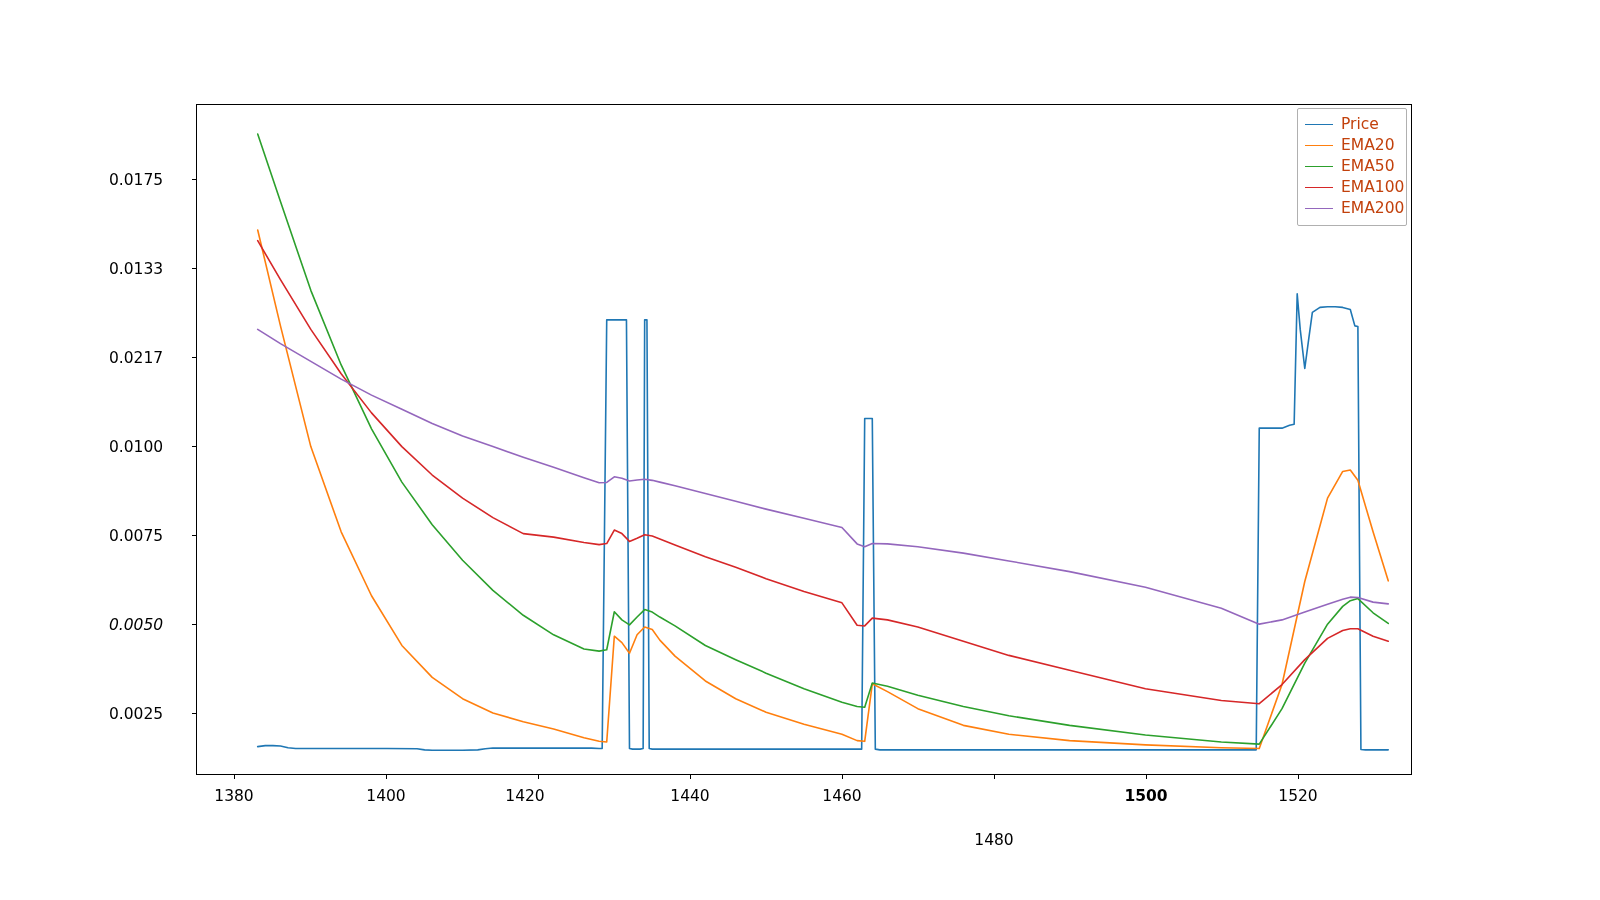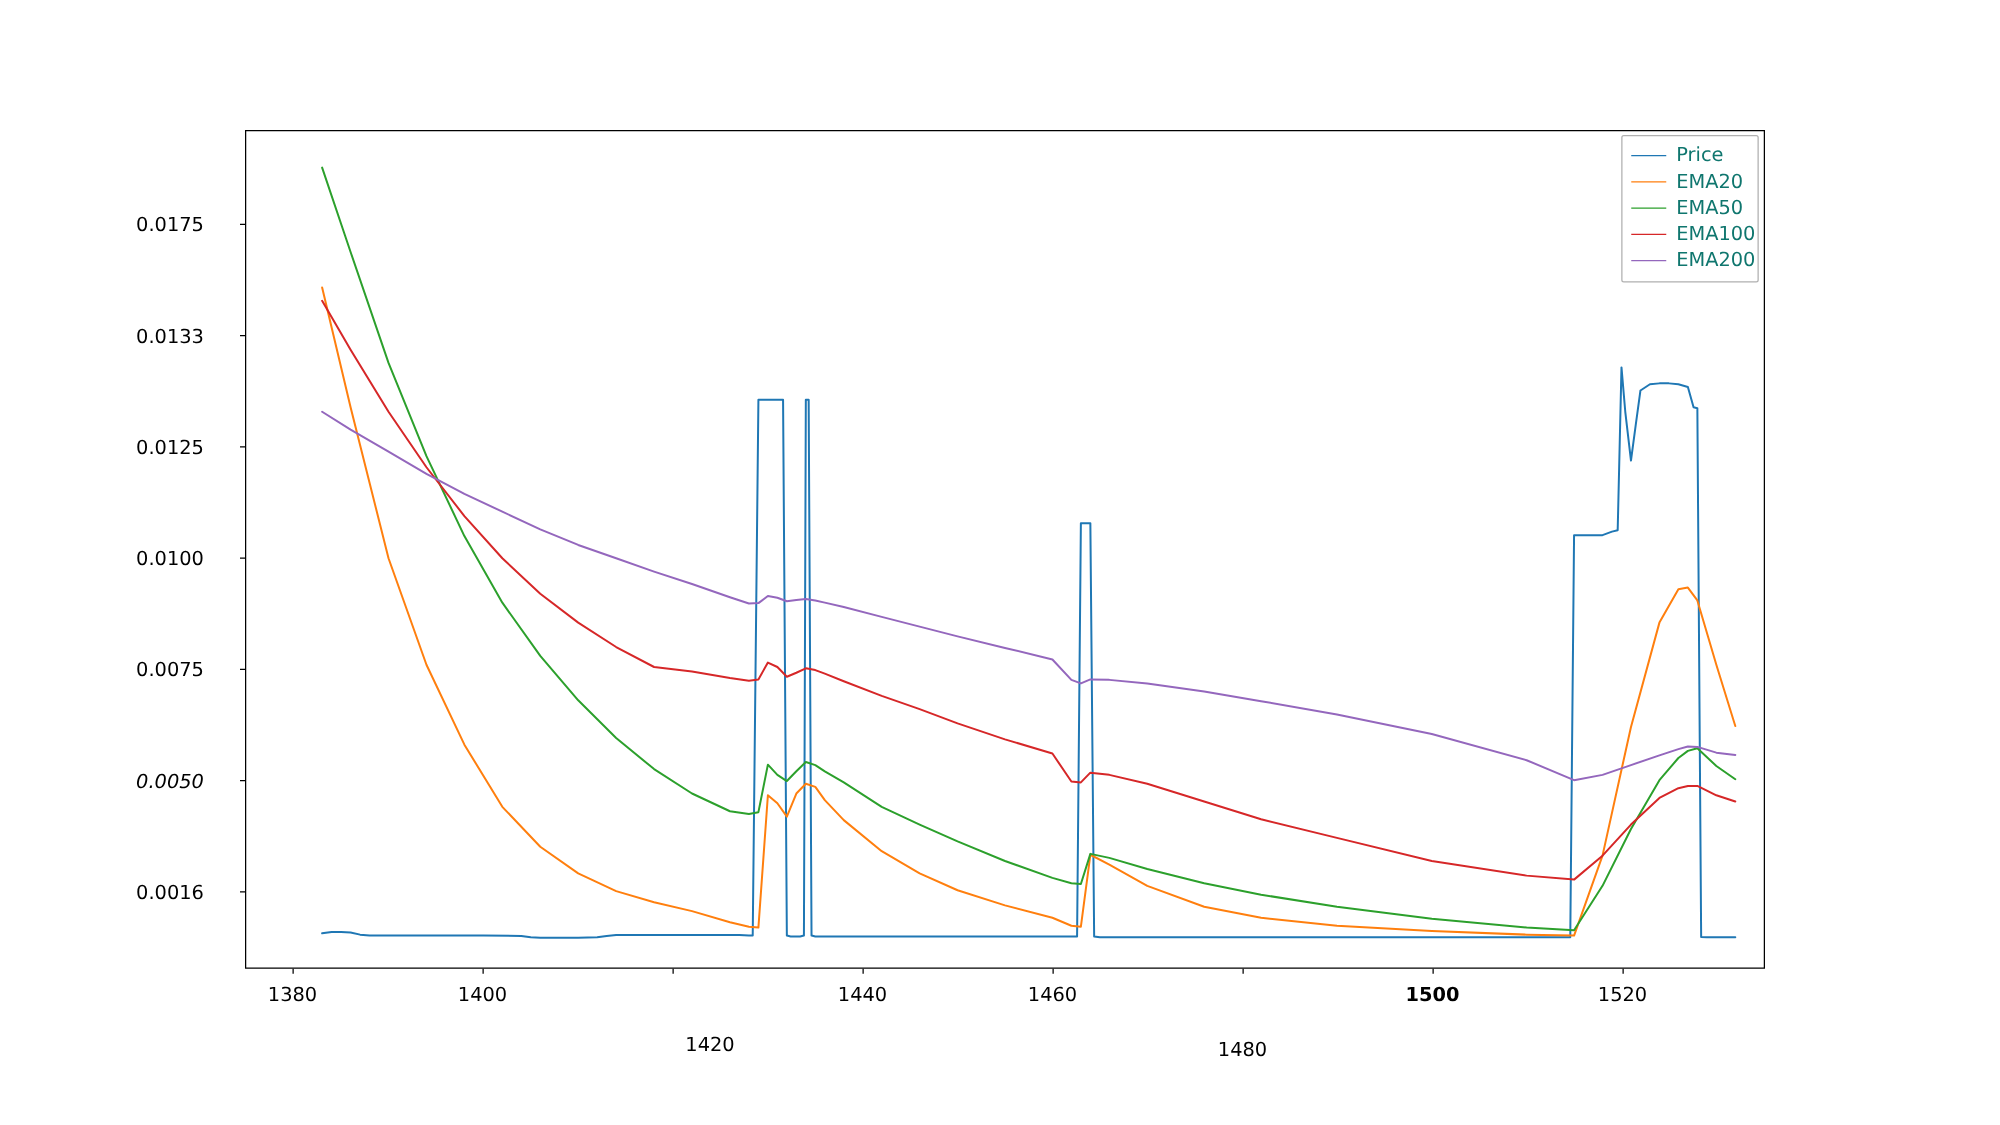--- a/index.html
+++ b/index.html
@@ -36,60 +36,60 @@
     left:1297px; top:108px;
     width:110px;
     border:0.9px solid #b0b0b0;
     background:rgba(255,255,255,0.9);
     border-radius:2px;
     padding:5px 7px 6px 7px;
     box-sizing:border-box;
   }
   .legend-row{display:flex;align-items:center;height:21px;}
   .legend-swatch{width:28px;height:0;border-top-width:1.8px;border-top-style:solid;margin-right:8px;flex:0 0 auto;}
-  .legend-text{font-size:15.5px;color:#0f766e;font-family:"DejaVu Sans", sans-serif;line-height:1;}
+  .legend-text{font-size:15.5px;color:#c2410c;font-family:"DejaVu Sans", sans-serif;line-height:1;}
 </style>
 </head>
 <body>
 
 <div id="figure">
 
   <div id="plot-area">
     <svg id="plot-svg" viewBox="0 0 1216 671" preserveAspectRatio="none">
         <path d="M60.80 643.58 L68.40 642.51 L76.00 642.51 L83.60 642.86 L91.20 644.64 L98.80 645.36 L129.20 645.36 L159.60 645.36 L190.00 645.36 L220.40 645.71 L228.00 646.78 L235.60 647.14 L250.80 647.14 L266.00 647.14 L281.20 646.78 L288.80 645.71 L296.40 645.00 L311.60 645.00 L342.00 645.00 L372.40 645.00 L395.20 645.00 L402.80 645.36 L405.84 645.36 L410.40 215.48 L418.00 215.48 L425.60 215.48 L430.16 215.48 L433.20 645.36 L436.24 646.07 L440.80 646.07 L443.84 646.07 L446.88 645.36 L448.40 215.48 L450.68 215.48 L452.96 645.36 L456.00 646.07 L463.60 646.07 L494.00 646.07 L532.00 646.07 L570.00 646.07 L608.00 646.07 L646.00 646.07 L661.20 646.07 L665.76 646.07 L668.80 314.49 L676.40 314.49 L679.44 646.07 L684.00 646.78 L722.00 646.78 L798.00 646.78 L874.00 646.78 L950.00 646.78 L1026.00 646.78 L1056.40 646.78 L1060.96 646.78 L1064.00 324.10 L1086.80 324.10 L1094.40 321.25 L1098.96 320.19 L1102.00 189.48 L1105.04 225.09 L1109.60 264.27 L1113.40 235.78 L1117.20 208.00 L1124.80 203.01 L1132.40 202.30 L1140.00 202.30 L1147.60 203.01 L1155.20 205.15 L1159.76 221.53 L1162.80 222.24 L1165.84 646.43 L1170.40 646.78 L1193.20 646.78" fill="none" stroke="#1f77b4" stroke-width="1.6" stroke-linejoin="round" stroke-linecap="round" vector-effect="non-scaling-stroke"></path>
         <path d="M60.80 125.37 L83.60 221.53 L114.00 342.62 L144.40 428.10 L174.80 492.21 L205.20 542.07 L235.60 574.13 L266.00 595.49 L296.40 609.74 L326.80 618.64 L357.20 625.77 L387.60 634.67 L402.80 638.23 L410.40 638.95 L418.00 532.81 L425.60 539.22 L433.20 549.91 L440.80 531.39 L448.40 523.55 L456.00 526.04 L463.60 536.73 L478.80 552.76 L509.20 577.69 L539.60 595.49 L570.00 609.03 L608.00 621.14 L646.00 631.11 L661.20 637.52 L668.80 638.23 L676.40 580.54 L691.60 588.37 L722.00 605.47 L767.60 622.21 L813.20 631.11 L874.00 637.52 L950.00 641.80 L1026.00 644.64 L1064.00 645.36 L1086.80 581.25 L1109.60 477.96 L1132.40 394.27 L1147.60 367.55 L1155.20 366.13 L1162.80 376.46 L1178.00 428.10 L1193.20 477.25" fill="none" stroke="#ff7f0e" stroke-width="1.6" stroke-linejoin="round" stroke-linecap="round" vector-effect="non-scaling-stroke"></path>
         <path d="M60.80 29.20 L83.60 96.87 L114.00 185.91 L144.40 260.71 L174.80 324.82 L205.20 378.24 L235.60 420.98 L266.00 456.59 L296.40 486.87 L326.80 511.80 L357.20 531.39 L387.60 545.63 L402.80 547.77 L410.40 546.35 L418.00 508.24 L425.60 516.43 L433.20 521.41 L440.80 513.58 L448.40 506.10 L456.00 508.59 L463.60 513.58 L478.80 522.48 L509.20 542.07 L539.60 556.32 L570.00 569.85 L608.00 585.52 L646.00 599.06 L661.20 603.33 L668.80 604.04 L676.40 579.82 L691.60 583.03 L722.00 591.93 L767.60 603.33 L813.20 612.59 L874.00 622.21 L950.00 631.82 L1026.00 638.95 L1064.00 641.08 L1086.80 605.47 L1109.60 559.88 L1132.40 520.70 L1147.60 502.89 L1155.20 497.20 L1162.80 495.06 L1178.00 509.30 L1193.20 519.99" fill="none" stroke="#2ca02c" stroke-width="1.6" stroke-linejoin="round" stroke-linecap="round" vector-effect="non-scaling-stroke"></path>
         <path d="M60.80 136.05 L83.60 175.23 L114.00 225.09 L144.40 269.61 L174.80 308.79 L205.20 342.62 L235.60 371.12 L266.00 394.27 L296.40 413.85 L326.80 429.88 L357.20 433.44 L387.60 438.79 L402.80 440.92 L410.40 439.85 L418.00 426.32 L425.60 429.88 L433.20 437.72 L440.80 434.51 L448.40 430.95 L456.00 432.37 L463.60 435.22 L478.80 441.28 L509.20 453.03 L539.60 463.72 L570.00 475.11 L608.00 487.94 L646.00 499.33 L661.20 521.77 L668.80 522.48 L676.40 514.65 L691.60 516.43 L722.00 523.55 L767.60 537.80 L813.20 552.04 L874.00 567.00 L950.00 585.52 L1026.00 597.28 L1064.00 600.48 L1086.80 581.25 L1109.60 556.32 L1132.40 534.95 L1147.60 527.11 L1155.20 525.33 L1162.80 525.33 L1178.00 532.81 L1193.20 537.80" fill="none" stroke="#d62728" stroke-width="1.6" stroke-linejoin="round" stroke-linecap="round" vector-effect="non-scaling-stroke"></path>
         <path d="M60.80 225.09 L83.60 239.34 L114.00 257.15 L144.40 274.95 L174.80 290.98 L205.20 305.23 L235.60 319.47 L266.00 331.94 L296.40 342.62 L326.80 353.31 L357.20 363.28 L387.60 373.96 L402.80 378.95 L410.40 378.60 L418.00 372.90 L425.60 374.32 L433.20 377.17 L440.80 376.10 L448.40 375.39 L456.00 376.46 L463.60 378.24 L478.80 381.80 L509.20 389.64 L539.60 397.47 L570.00 405.31 L608.00 414.57 L646.00 423.83 L661.20 440.21 L668.80 443.06 L676.40 439.85 L691.60 440.21 L722.00 443.06 L767.60 449.47 L813.20 457.31 L874.00 467.99 L950.00 483.66 L1026.00 504.67 L1064.00 520.70 L1086.80 516.43 L1109.60 508.59 L1132.40 500.76 L1147.60 495.77 L1155.20 493.63 L1162.80 493.99 L1178.00 498.62 L1193.20 500.40" fill="none" stroke="#9467bd" stroke-width="1.6" stroke-linejoin="round" stroke-linecap="round" vector-effect="non-scaling-stroke"></path>
       </svg>
   </div>
 
   <div id="yticks-layer">
       <div class="tickmark ytickmark" style="left: 192px; top: 713.241px;"></div>
-      <div class="tick-label ytick-label" style="left: 86px; width: 100px; top: 713.741px;">0.0016</div>
+      <div class="tick-label ytick-label" style="left: 86px; width: 100px; top: 713.741px;">0.0025</div>
       <div class="tickmark ytickmark" style="left: 192px; top: 624.202px;"></div>
       <div class="tick-label ytick-label" style="left: 86px; width: 100px; top: 624.702px; font-style: italic;">0.0050</div>
       <div class="tickmark ytickmark" style="left: 192px; top: 535.162px;"></div>
       <div class="tick-label ytick-label" style="left: 86px; width: 100px; top: 535.662px;">0.0075</div>
       <div class="tickmark ytickmark" style="left: 192px; top: 446.123px;"></div>
       <div class="tick-label ytick-label" style="left: 86px; width: 100px; top: 446.623px;">0.0100</div>
       <div class="tickmark ytickmark" style="left: 192px; top: 357.084px;"></div>
-      <div class="tick-label ytick-label" style="left: 86px; width: 100px; top: 357.584px;">0.0125</div>
+      <div class="tick-label ytick-label" style="left: 86px; width: 100px; top: 357.584px;">0.0217</div>
       <div class="tickmark ytickmark" style="left: 192px; top: 268.045px;"></div>
       <div class="tick-label ytick-label" style="left: 86px; width: 100px; top: 268.545px;">0.0133</div>
       <div class="tickmark ytickmark" style="left: 192px; top: 179.005px;"></div>
       <div class="tick-label ytick-label" style="left: 86px; width: 100px; top: 179.505px;">0.0175</div>
     </div>
   <div id="xticks-layer">
       <div class="tickmark xtickmark" style="left: 233.5px; top: 775px;"></div>
       <div class="tick-label xtick-label" style="left: 234px; top: 787px;">1380</div>
       <div class="tickmark xtickmark" style="left: 385.5px; top: 775px;"></div>
       <div class="tick-label xtick-label" style="left: 386px; top: 787px;">1400</div>
       <div class="tickmark xtickmark" style="left: 537.5px; top: 775px;"></div>
-      <div class="tick-label xtick-label" style="left: 568px; top: 787px; margin-top: 40px;">1420</div>
+      <div class="tick-label xtick-label" style="left: 525px; top: 787px;">1420</div>
       <div class="tickmark xtickmark" style="left: 689.5px; top: 775px;"></div>
       <div class="tick-label xtick-label" style="left: 690px; top: 787px;">1440</div>
       <div class="tickmark xtickmark" style="left: 841.5px; top: 775px;"></div>
       <div class="tick-label xtick-label" style="left: 842px; top: 787px;">1460</div>
       <div class="tickmark xtickmark" style="left: 993.5px; top: 775px;"></div>
       <div class="tick-label xtick-label" style="left: 994px; top: 787px; margin-top: 44px;">1480</div>
       <div class="tickmark xtickmark" style="left: 1145.5px; top: 775px;"></div>
       <div class="tick-label xtick-label" style="left: 1146px; top: 787px; font-weight: bold;">1500</div>
       <div class="tickmark xtickmark" style="left: 1297.5px; top: 775px;"></div>
       <div class="tick-label xtick-label" style="left: 1298px; top: 787px;">1520</div>

